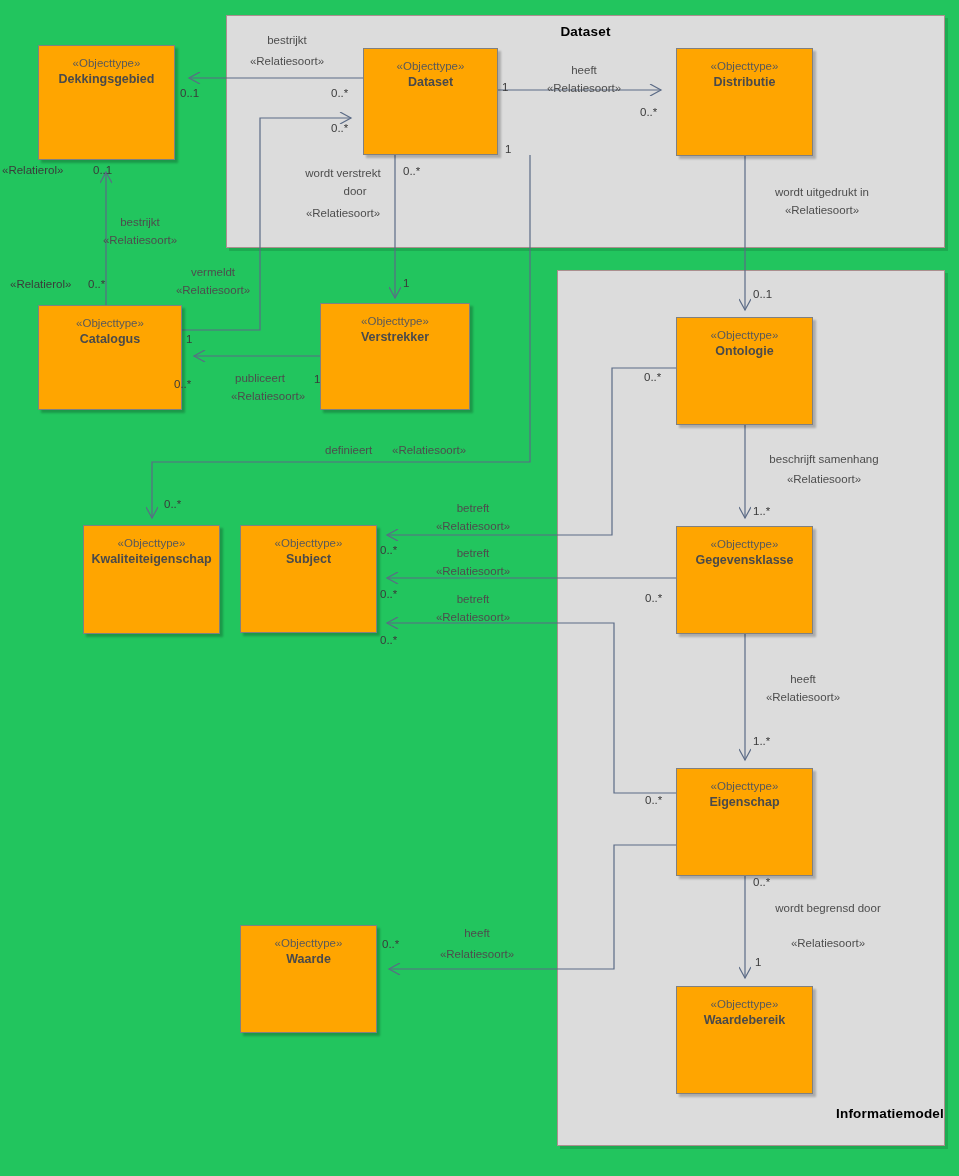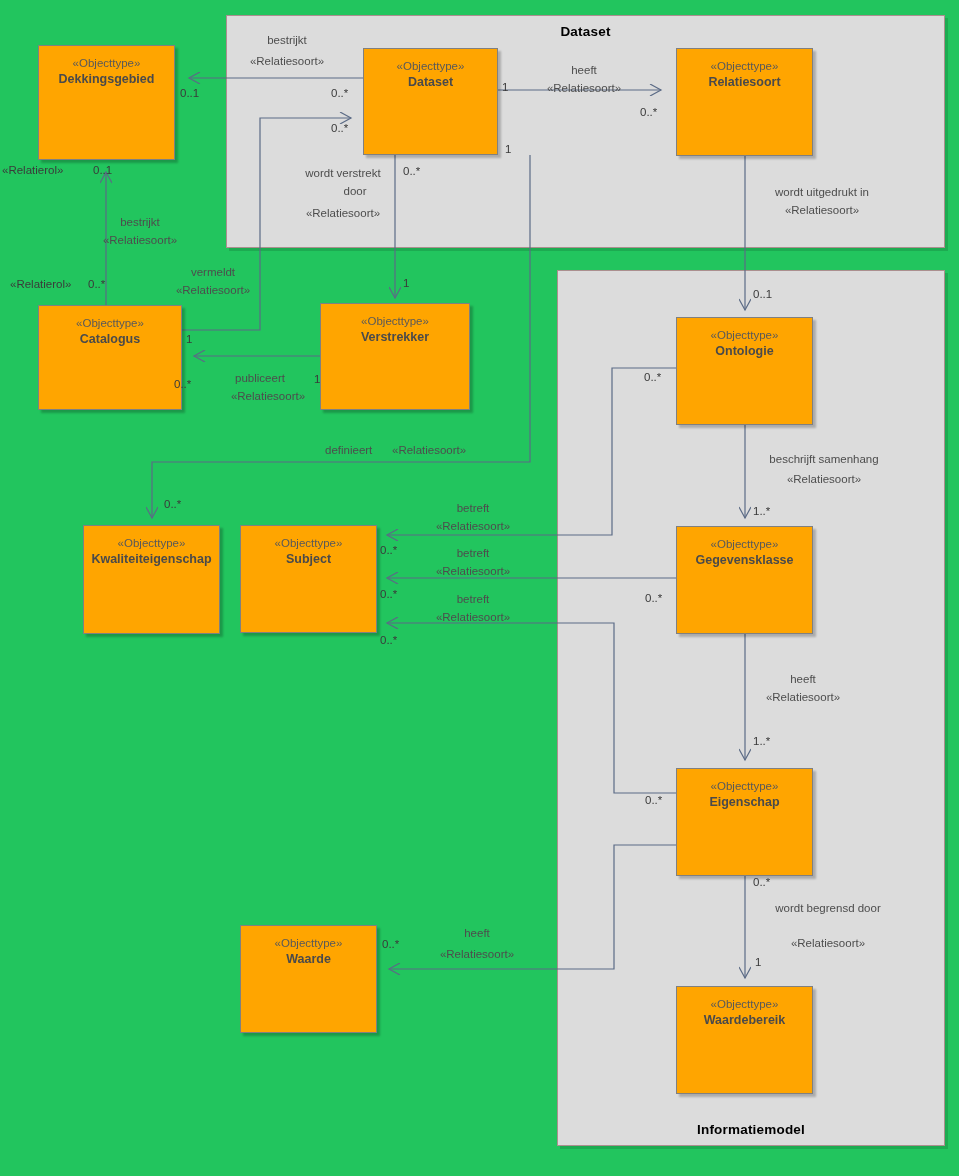--- a/index.html
+++ b/index.html
@@ -32,21 +32,21 @@
   .pkg-title {
     position: absolute;
     width: 100%;
     text-align: center;
     font-weight: bold;
     font-size: 13.5px;
     color: #000000;
     letter-spacing: 0.2px;
   }
   .pkg-title.top { top: 8px; }
-  .pkg-title.bottom { bottom: 8px; }
+  .pkg-title.bottom { bottom: 24px; text-align: right; }
   .cls {
     position: absolute;
     background: #FFA500;
     border: 1px solid #808080;
     box-shadow: 3px 3px 2px rgba(0,0,0,0.22);
     box-sizing: border-box;
     text-align: center;
     padding-top: 9px;
   }
   .cls .stereo {
@@ -140,21 +140,21 @@
     <span class="nm">Dekkingsgebied</span>
   </div>
 
   <div class="cls" style="left:363px; top:48px; width:135px; height:107px;">
     <span class="stereo">«Objecttype»</span>
     <span class="nm">Dataset</span>
   </div>
 
   <div class="cls" style="left:676px; top:48px; width:137px; height:108px;">
     <span class="stereo">«Objecttype»</span>
-    <span class="nm">Relatiesoort</span>
+    <span class="nm">Distributie</span>
   </div>
 
   <div class="cls" style="left:38px; top:305px; width:144px; height:105px;">
     <span class="stereo">«Objecttype»</span>
     <span class="nm">Catalogus</span>
   </div>
 
   <div class="cls" style="left:320px; top:303px; width:150px; height:107px;">
     <span class="stereo">«Objecttype»</span>
     <span class="nm">Verstrekker</span>

